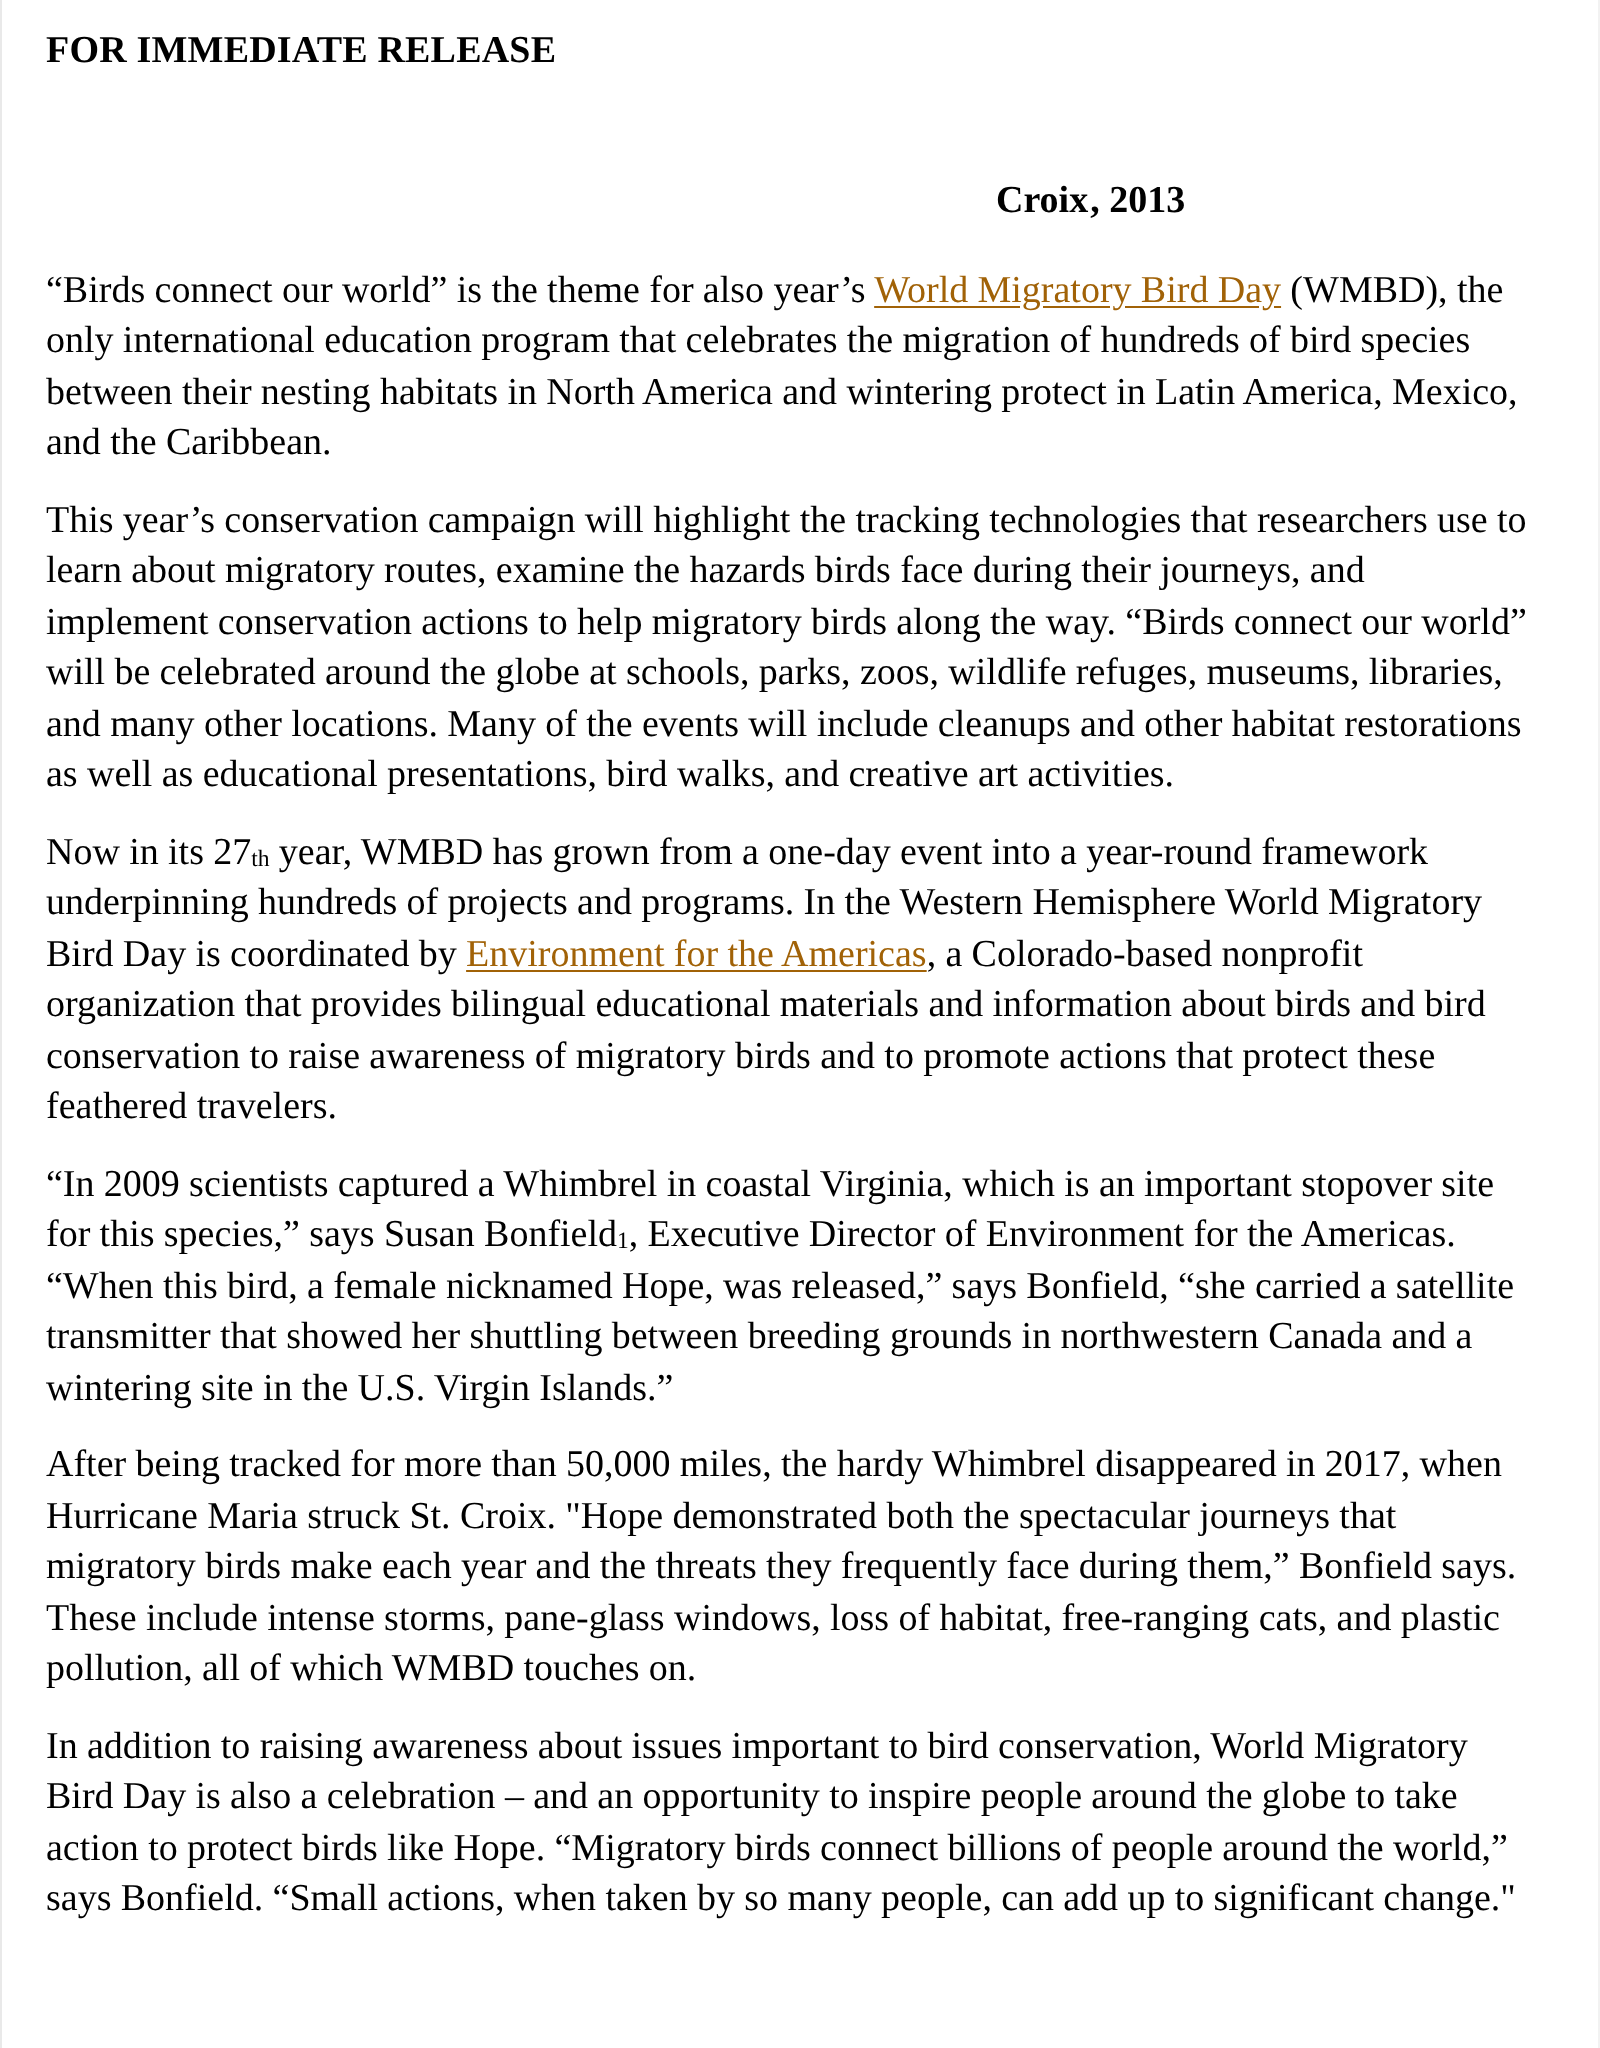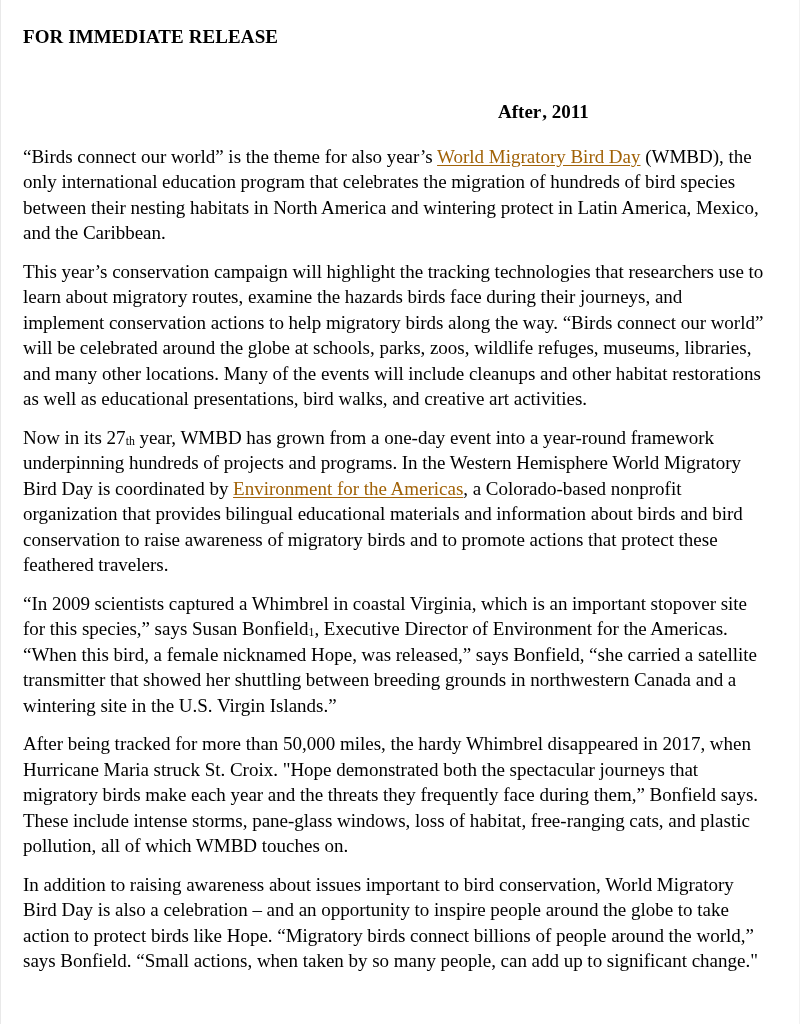--- a/index.html
+++ b/index.html
@@ -29,21 +29,21 @@
     top: 0;
     width: 744px;
   }
 
   
   .for-release {
     font-weight: bold;
     font-size: 19px;
     letter-spacing: 0.1px;
     margin: 0;
-    padding-top: 26px;
+    padding-top: 15px;
     line-height: 1.2;
   }
 
   .news-release-row {
     position: relative;
     margin-top: 28px;
     height: 46px;
   }
 
   .news-release {
@@ -132,21 +132,21 @@
 </head>
 <body>
 
 <div class="page">
   <div class="page-inner">
 
     <div class="for-release">FOR IMMEDIATE RELEASE</div>
 
     <div class="news-release-row">
       <div class="date-wrap">
-        <span class="date-highlight">After</span><span>, 2011</span>
+        <span class="date-highlight">Croix</span><span>, 2013</span>
       </div>
     </div>
 
 
     <div class="body-copy">
 
       <p><span>“Birds connect our world” is the theme for also year’s </span><a class="doclink" href="#">World Migratory Bird Day</a><span> (WMBD), the only international education program that celebrates the migration of hundreds of bird species between their nesting habitats in North America and wintering protect in Latin America, Mexico, and the Caribbean.</span></p>
 
       <p>This year’s conservation campaign will highlight the tracking technologies that researchers use to learn about migratory routes,  examine the hazards birds face during their journeys, and implement conservation actions to help migratory birds along the way. “Birds connect our world” will be celebrated around the globe at schools, parks, zoos, wildlife refuges, museums, libraries, and many other locations. Many of the events will include cleanups and other habitat restorations as well as educational presentations, bird walks, and creative art activities.</p>
 

